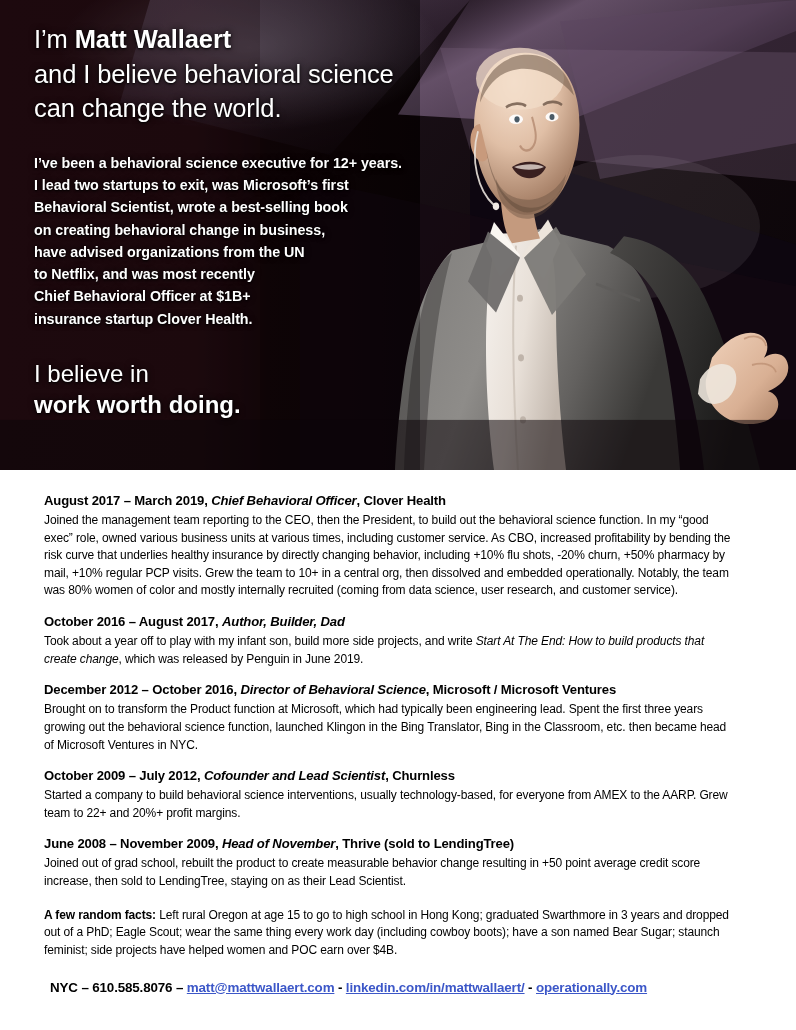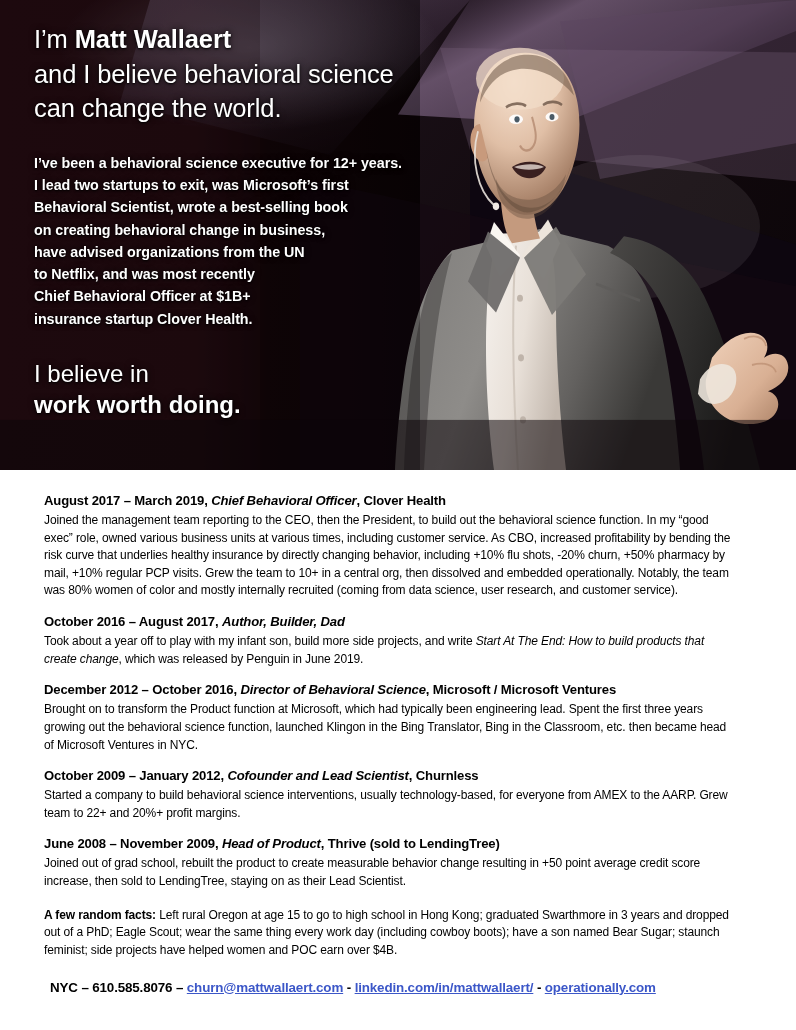--- a/index.html
+++ b/index.html
@@ -315,27 +315,27 @@
     <div class="entry-head"><span>October 2016 – August 2017, </span><i>Author, Builder, Dad</i><span></span></div>
     <p class="entry-body"><span>Took about a year off to play with my infant son, build more side projects, and write </span><i>Start At The End: How to build products that create change</i><span>, which was released by Penguin in June 2019.</span></p>
   </div>
 
   <div class="entry">
     <div class="entry-head"><span>December 2012 – October 2016, </span><i>Director of Behavioral Science</i><span>, Microsoft / Microsoft Ventures</span></div>
     <p class="entry-body">Brought on to transform the Product function at Microsoft, which had typically been engineering lead.  Spent the first three years growing out the behavioral science function, launched Klingon in the Bing Translator, Bing in the Classroom, etc. then became head of Microsoft Ventures in NYC.</p>
   </div>
 
   <div class="entry">
-    <div class="entry-head"><span>October 2009 – January 2012, </span><i>Cofounder and Lead Scientist</i><span>, Churnless</span></div>
+    <div class="entry-head"><span>October 2009 – July 2012, </span><i>Cofounder and Lead Scientist</i><span>, Churnless</span></div>
     <p class="entry-body">Started a company to build behavioral science interventions, usually technology-based, for everyone from AMEX to the AARP.  Grew team to 22+ and 20%+ profit margins.</p>
   </div>
 
   <div class="entry">
-    <div class="entry-head"><span>June 2008 – November 2009, </span><i>Head of Product</i><span>, Thrive (sold to LendingTree)</span></div>
+    <div class="entry-head"><span>June 2008 – November 2009, </span><i>Head of November</i><span>, Thrive (sold to LendingTree)</span></div>
     <p class="entry-body">Joined out of grad school, rebuilt the product to create measurable behavior change resulting in +50 point average credit score increase, then sold to LendingTree, staying on as their Lead Scientist.</p>
   </div>
 
   <div class="entry facts">
     <p class="entry-body"><b>A few random facts:</b><span> Left rural Oregon at age 15 to go to high school in Hong Kong; graduated Swarthmore in 3 years and dropped out of a PhD; Eagle Scout; wear the same thing every work day (including cowboy boots); have a son named Bear Sugar; staunch feminist; side projects have helped women and POC earn over $4B.</span></p>
   </div>
 
-  <div class="footer"><span>NYC – 610.585.8076 – </span><a href="#">churn@mattwallaert.com</a><span class="sep"> - </span><a href="#">linkedin.com/in/mattwallaert/</a><span class="sep"> - </span><a href="#">operationally.com</a></div>
+  <div class="footer"><span>NYC – 610.585.8076 – </span><a href="#">matt@mattwallaert.com</a><span class="sep"> - </span><a href="#">linkedin.com/in/mattwallaert/</a><span class="sep"> - </span><a href="#">operationally.com</a></div>
 </div>
 
 </body></html>

